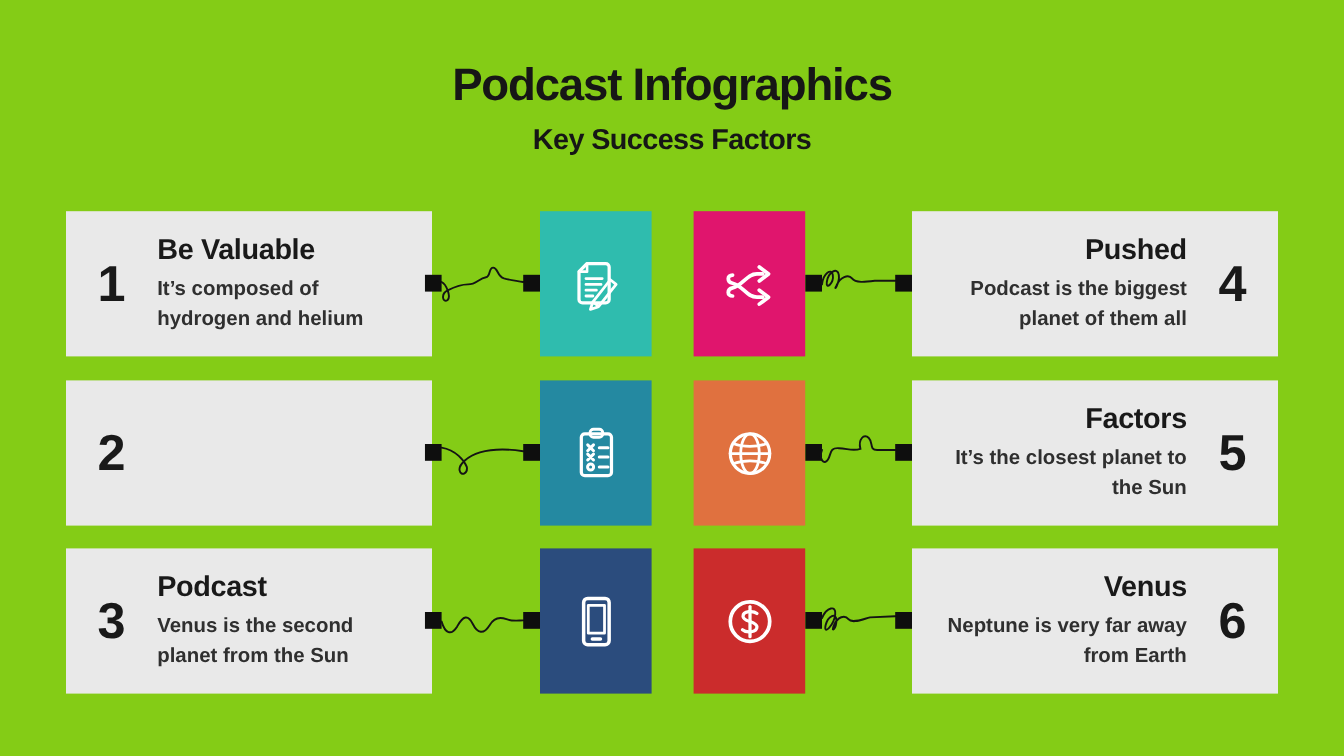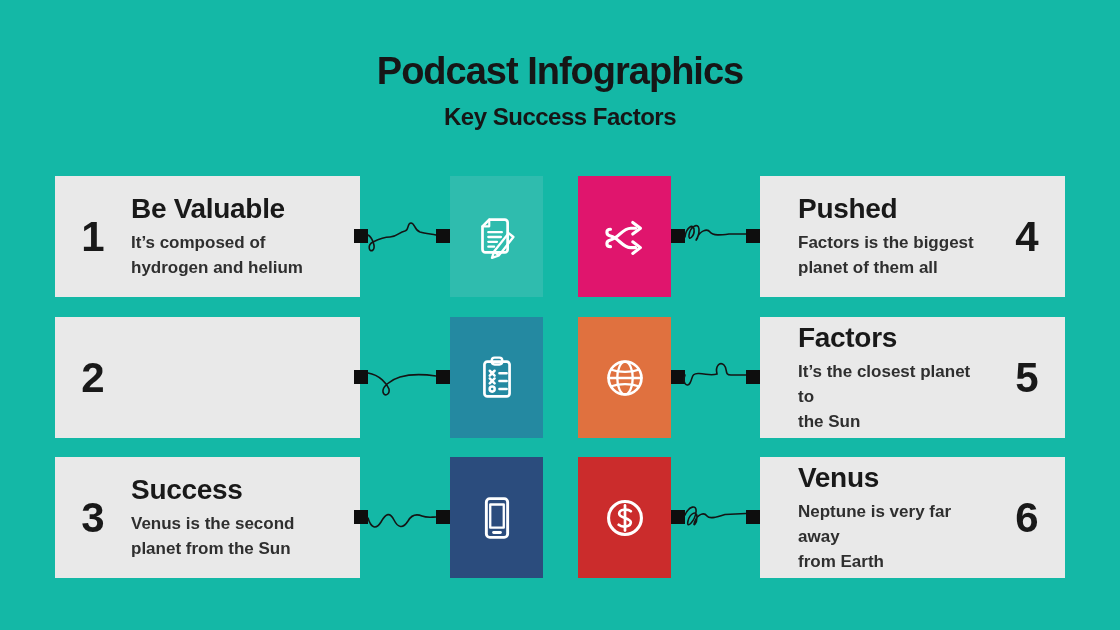--- a/index.html
+++ b/index.html
@@ -1,17 +1,17 @@
 <!DOCTYPE html>
 <html><head>
 <meta charset="utf-8">
 <style>
   html,body{margin:0;padding:0;background:#ffffff;}
   .stage{
-    position:relative;width:1120px;height:630px;background:#14b8a6;
+    position:relative;width:1120px;height:630px;background:#84cc16;
     font-family:"Liberation Sans", sans-serif;overflow:hidden;
   }
   .title{
     position:absolute;top:50px;left:0;width:1120px;text-align:center;
     font-size:38px;font-weight:bold;letter-spacing:-1px;color:#161616;
   }
   .subtitle{
     position:absolute;top:103px;left:0;width:1120px;text-align:center;
     font-size:24px;font-weight:bold;letter-spacing:-0.5px;color:#161616;
   }
@@ -21,22 +21,22 @@
   }
   .cardL{left:55px;}
   .cardR{left:760px;}
   .r0{top:176px;} .r1{top:317px;} .r2{top:457px;}
   .num{
     width:76px;text-align:center;font-size:42px;font-weight:bold;color:#191919;
     flex:0 0 76px;
   }
   .txt{flex:1 1 auto;}
   .cardL .txt{padding-right:14px;text-align:left;}
-  .cardR .txt{padding-left:14px;margin-left:24px;}
-  .ttl{font-size:28px;font-weight:bold;color:#191919;letter-spacing:-0.3px;margin-bottom:5px;}
+  .cardR .txt{padding-left:14px;text-align:right;}
+  .ttl{font-size:24px;font-weight:bold;color:#191919;letter-spacing:-0.3px;margin-bottom:5px;}
   .dsc{font-size:17px;line-height:25px;color:#2f2f2f;white-space:pre-line;font-weight:bold;}
   .tile{
     position:absolute;width:93px;height:121px;
     display:flex;align-items:center;justify-content:center;
   }
   .tileA{left:450px;} .tileB{left:578px;}
   .conn{position:absolute;height:70px;}
   .connL{left:354px;width:96px;}
   .connR{left:671px;width:89px;}
   .c0{top:201px;} .c1{top:342px;} .c2{top:482px;}
@@ -93,21 +93,21 @@
     <svg viewBox="0 0 89 70">
       <rect x="0" y="28" width="14" height="14"></rect>
       <path d="M14,36 C15,27 22,22 23,28 C24,35 17,41 18,34 C19,26 27,21 28,28 C29,35 23,43 26,37 C29,30 36,27 39,31 C42,35 50,34 58,33 L75,33"></path>
       <rect x="75" y="28" width="14" height="14"></rect>
     </svg>
   </div>
 
   <div class="card cardR r0">
     <div class="txt">
       <div class="ttl">Pushed</div>
-      <div class="dsc">Factors is the biggest
+      <div class="dsc">Podcast is the biggest
 planet of them all</div>
     </div>
     <div class="num">4</div>
   </div>
 
   <div class="card cardL r1">
     <div class="num">2</div>
     <div class="txt">
     </div>
   </div>
@@ -154,21 +154,21 @@
       <div class="ttl">Factors</div>
       <div class="dsc">It’s the closest planet to
 the Sun</div>
     </div>
     <div class="num">5</div>
   </div>
 
   <div class="card cardL r2">
     <div class="num">3</div>
     <div class="txt">
-      <div class="ttl">Success</div>
+      <div class="ttl">Podcast</div>
       <div class="dsc">Venus is the second
 planet from the Sun</div>
     </div>
   </div>
 
   <div class="conn connL c2">
     <svg viewBox="0 0 96 70">
       <rect x="0" y="28" width="14" height="14"></rect>
       <path d="M14,36 C17,46 22,48 27,40 C32,31 36,30 40,38 C44,46 49,47 54,39 C58,32 63,32 68,34 C73,36 78,35 82,35"></path>
       <rect x="82" y="28" width="14" height="14"></rect>

